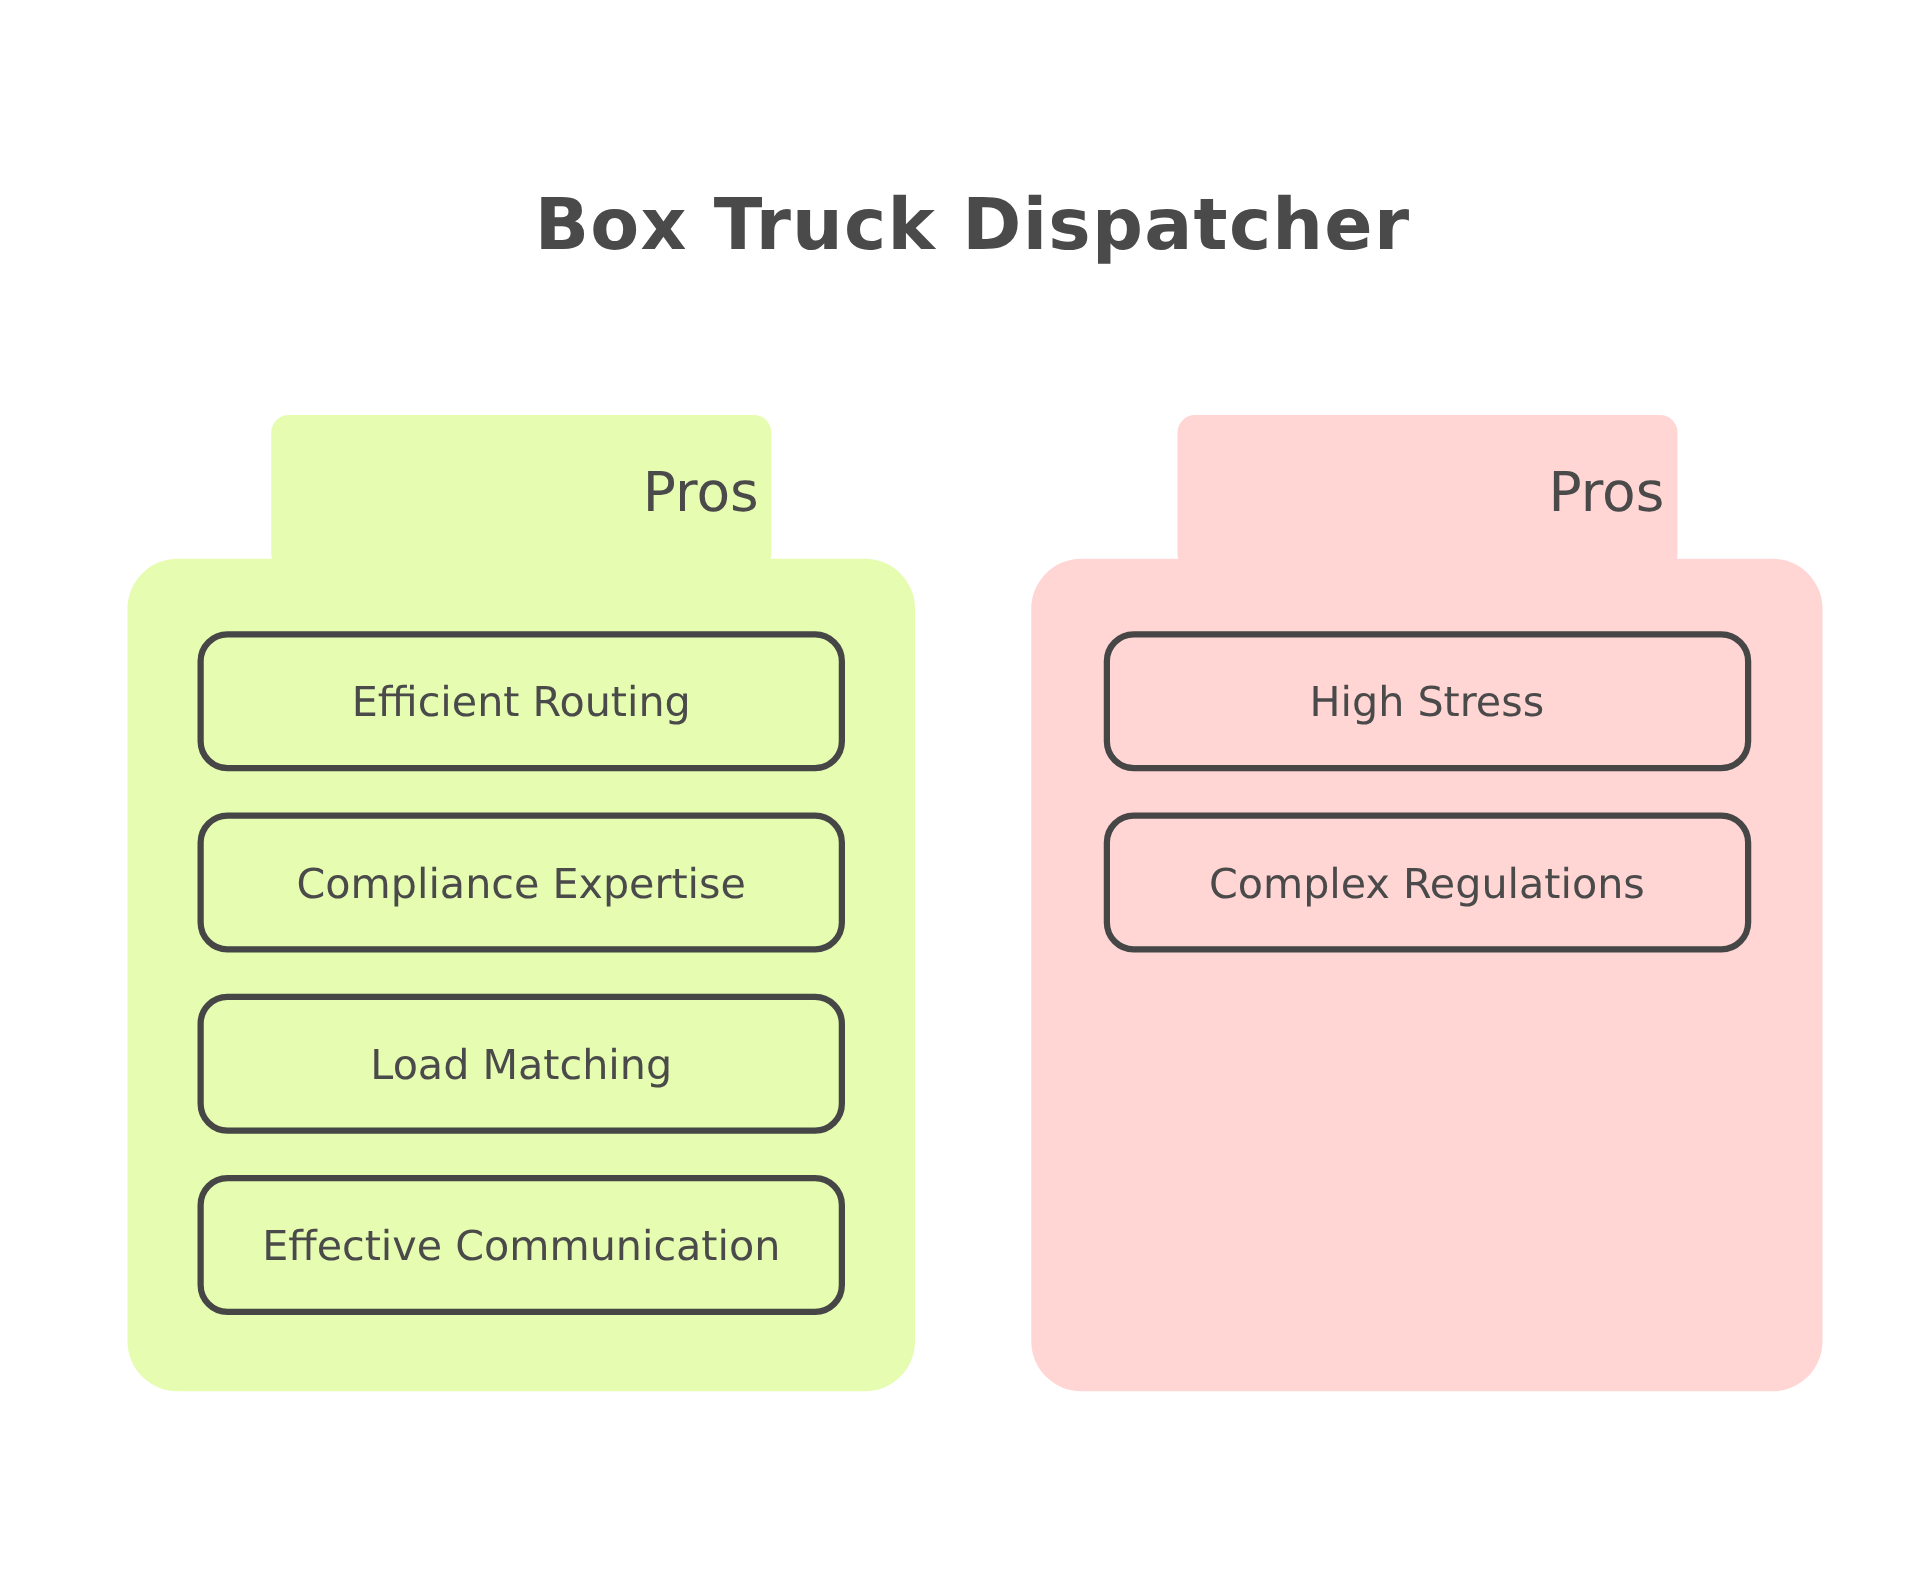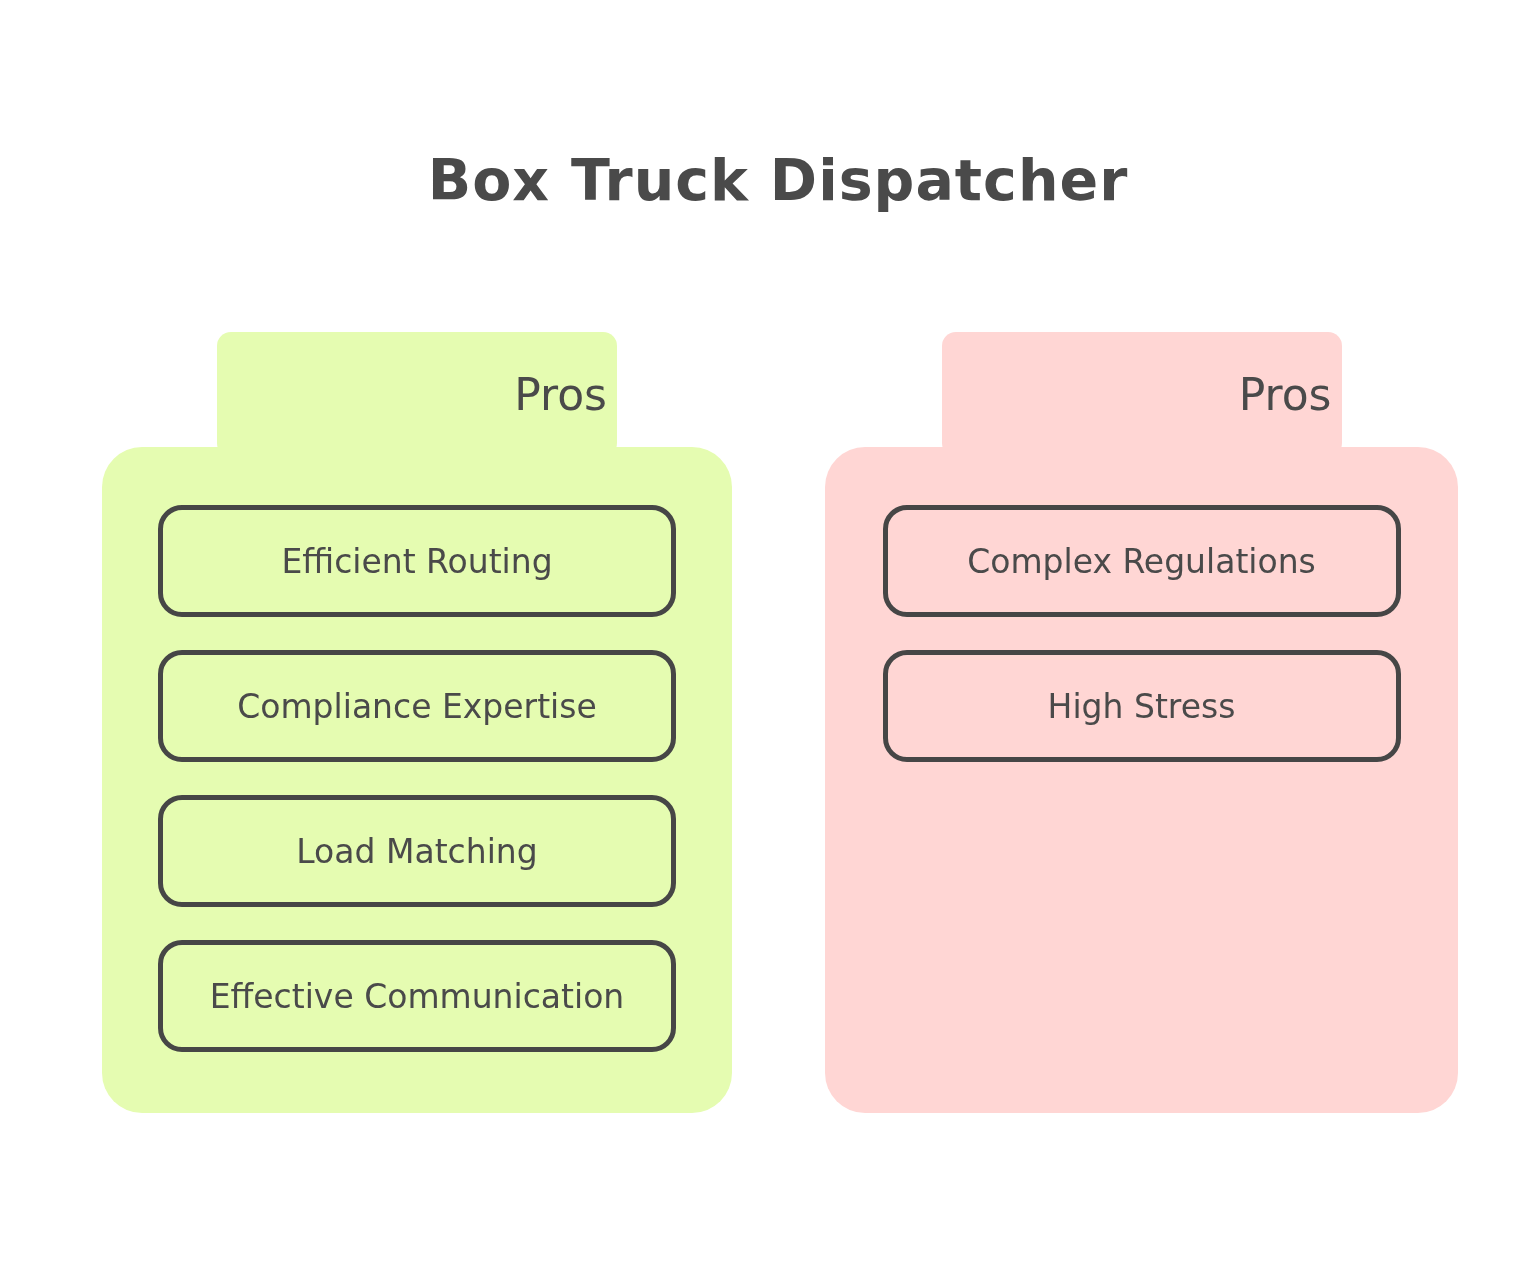--- a/index.html
+++ b/index.html
@@ -101,18 +101,18 @@
       <div class="item-box">Load Matching</div>
       <div class="item-box">Effective Communication</div>
     </div>
   </section>
 
   <section class="column cons">
     <div class="header-tab">
       <span>Pros</span>
     </div>
     <div class="container-box">
+      <div class="item-box">High Stress</div>
       <div class="item-box">Complex Regulations</div>
-      <div class="item-box">High Stress</div>
     </div>
   </section>
 
 </div>
 
 </body></html>

